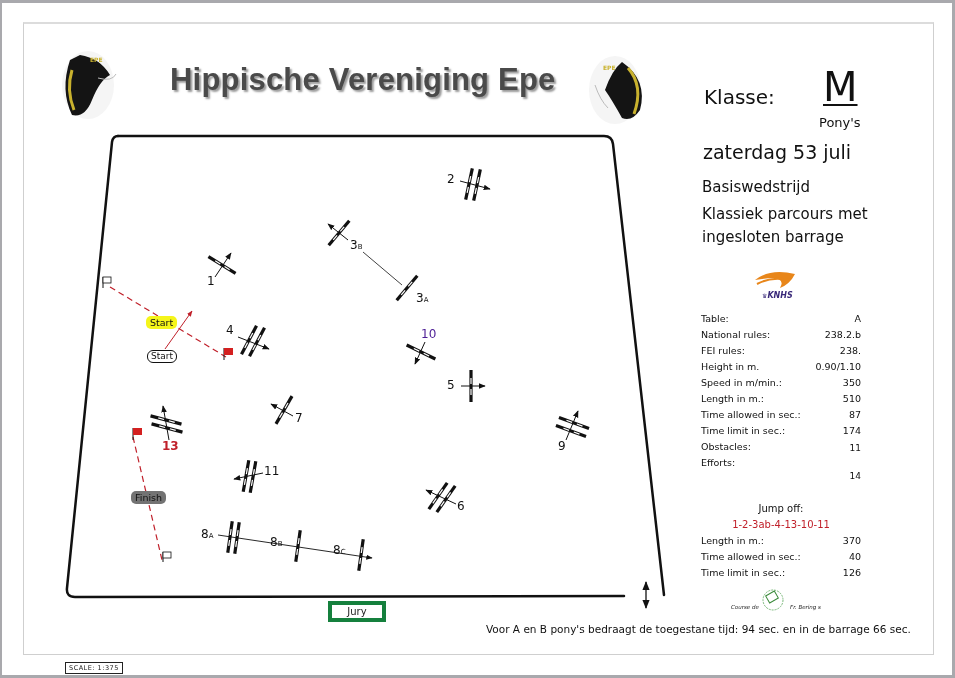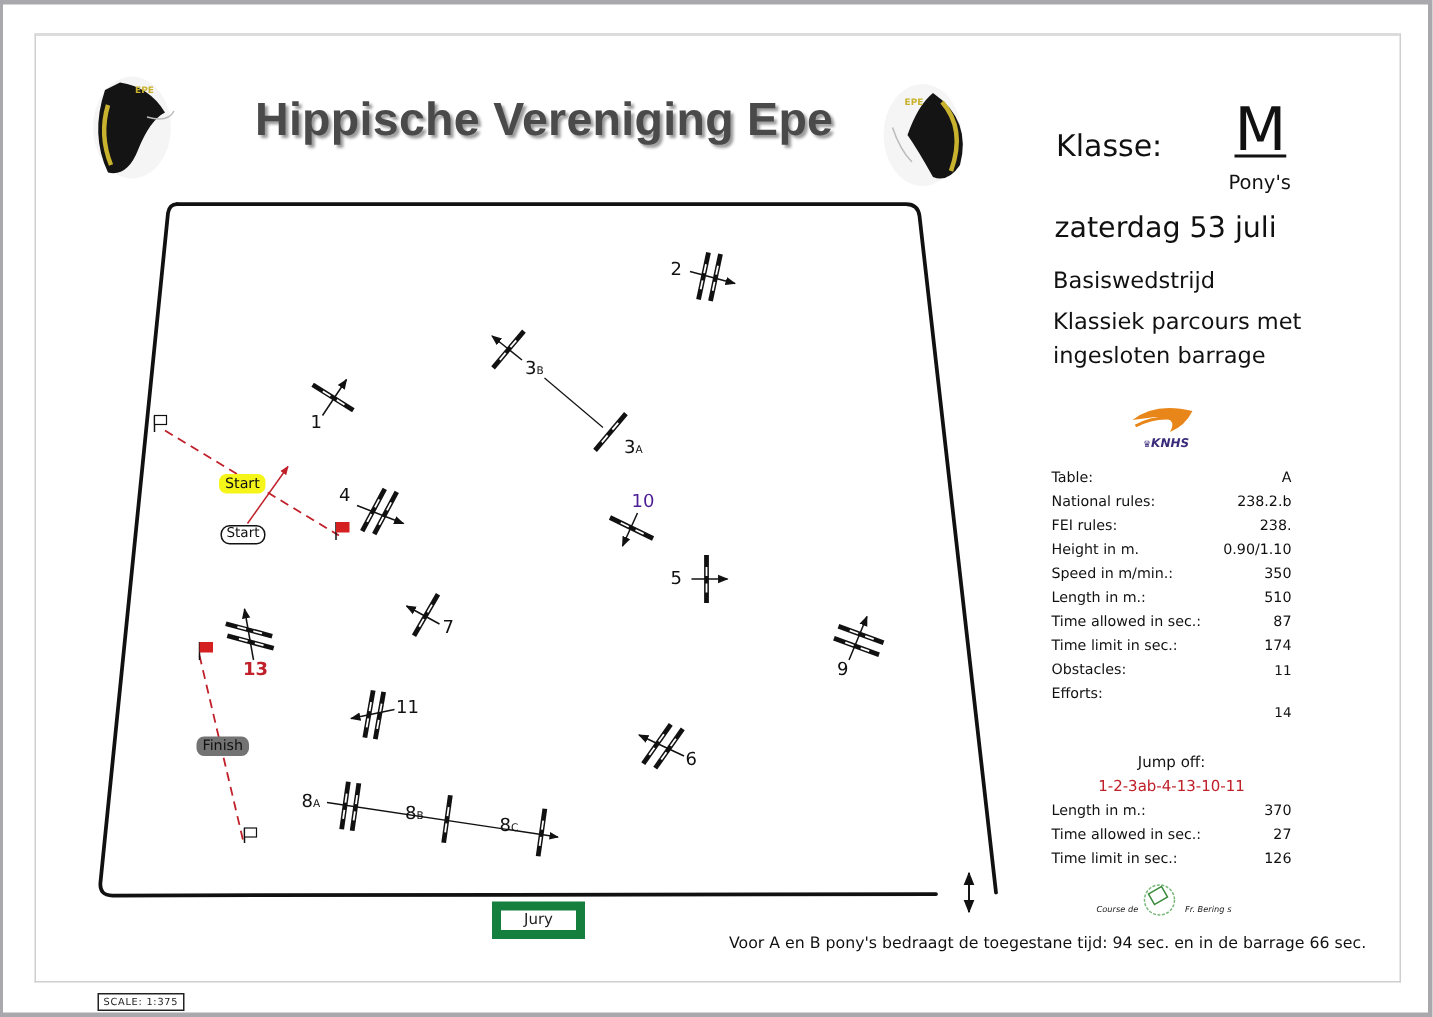--- a/index.html
+++ b/index.html
@@ -14,21 +14,21 @@
   .date{position:absolute;left:703px;top:141px;font-size:19px;color:#111;}
   .desc{position:absolute;left:702px;font-size:15px;color:#111;}
   .stats{position:absolute;left:701px;width:160px;font-size:9.5px;color:#111;}
   .stats .row{position:relative;height:16px;}
   .stats .lbl{position:absolute;left:0;top:0;}
   .stats .val{position:absolute;right:0;top:0;}
   .jumpoff-title{position:absolute;left:701px;top:503px;width:160px;text-align:center;font-size:10px;color:#111;}
   .jumpoff-seq{position:absolute;left:701px;top:519px;width:160px;text-align:center;font-size:10px;color:#c0202a;}
   .footnote{position:absolute;left:486px;top:623px;font-size:10.5px;color:#111;}
   .scale{position:absolute;left:65px;top:626px;border:1px solid #222;font-size:6.5px;padding:1px 3px;color:#222;letter-spacing:0.5px;margin-top:36px;}
-  .jury{position:absolute;left:328px;top:601px;width:50px;height:13px;border:6px solid #15803d;text-align:center;font-size:10px;line-height:13px;color:#222;}
+  .jury{position:absolute;left:328px;top:601px;width:50px;height:13px;border:4px solid #15803d;text-align:center;font-size:10px;line-height:13px;color:#222;}
   .course-by{position:absolute;left:731px;top:604px;font-size:5.5px;font-style:italic;color:#222;}
   .course-by2{position:absolute;left:790px;top:604px;font-size:5.5px;font-style:italic;color:#222;}
   .knhs{position:absolute;left:762px;top:291px;font-size:8px;font-weight:bold;font-style:italic;color:#3a2a7a;}
   .lbl-txt{font-family:"DejaVu Sans",sans-serif;}
 </style>
 </head>
 <body>
 
 <div class="page"></div>
 <div class="inner"></div>
@@ -261,21 +261,21 @@
 <div class="jumpoff-title">Jump off:</div>
 <div class="jumpoff-seq">1-2-3ab-4-13-10-11</div>
 
 <div class="stats" style="top:535px;">
   <div class="row">
       <span class="lbl">Length in m.:</span>
       <span class="val">370</span>
     </div>
   <div class="row">
       <span class="lbl">Time allowed in sec.:</span>
-      <span class="val">27</span>
+      <span class="val">40</span>
     </div>
   <div class="row">
       <span class="lbl">Time limit in sec.:</span>
       <span class="val">126</span>
     </div>
 </div>
 
 <div class="course-by">Course de</div>
 <div class="course-by2">Fr. Bering s</div>
 

